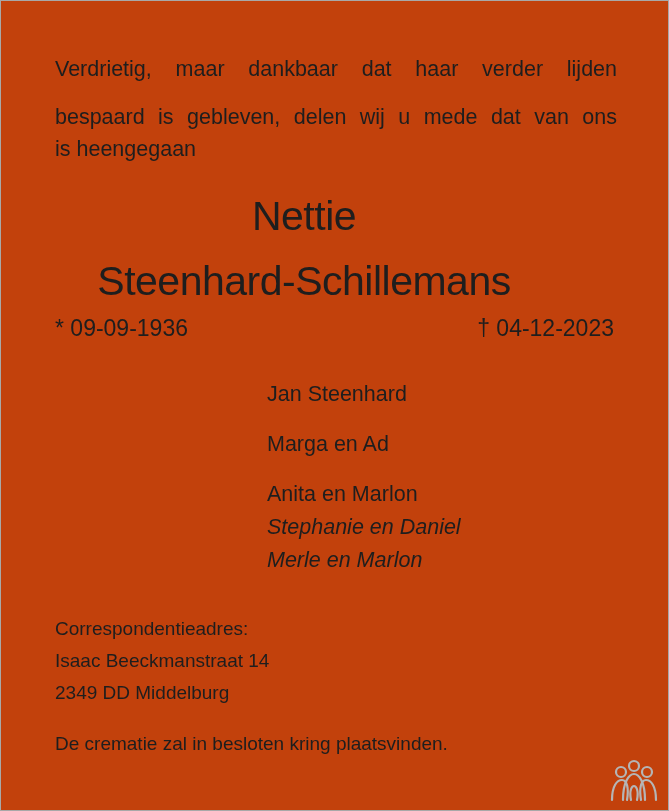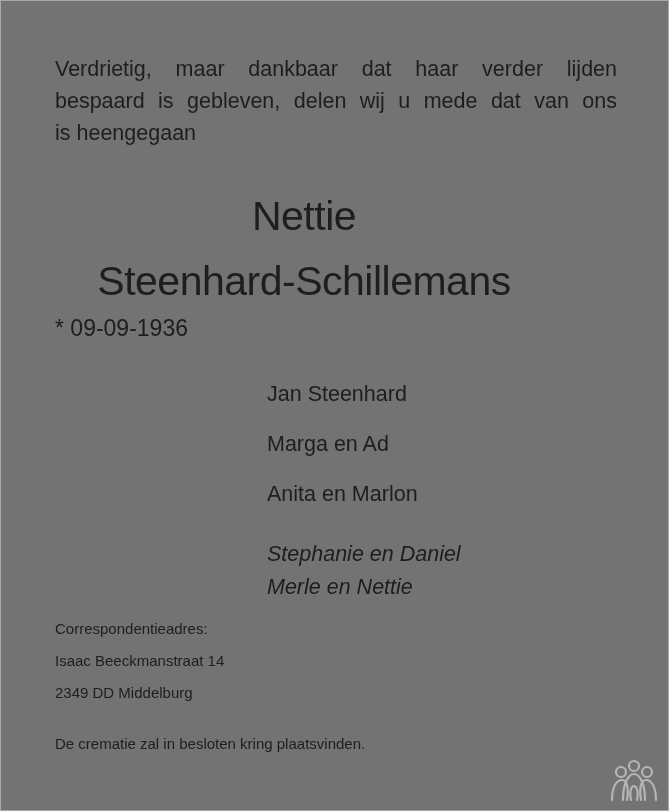--- a/index.html
+++ b/index.html
@@ -1,57 +1,58 @@
 <!DOCTYPE html>
 <html><head>
   <meta charset="utf-8">
   <style>
     html, body { margin: 0; padding: 0; background: #ffffff; }
     body { width: 669px; height: 811px; position: relative; overflow: hidden; }
     .card {
       position: absolute; left: 0; top: 0; width: 667px; height: 809px;
-      border: 1px solid #a8a8a8; background: #737373;
+      border: 1px solid #a8a8a8; background: #c2410c;
     }
     .t { position: absolute; font-family: "Liberation Sans", sans-serif; color: #1e1e1e; white-space: nowrap; }
     .intro { left: 54px; top: 52px; width: 562px; font-size: 21.5px; line-height: 32px; white-space: normal; }
     .intro .l1 { display: block; text-align: justify; text-align-last: justify; letter-spacing: 0px; }
-    .intro .l2 { display: block; text-align: justify; text-align-last: justify; }
+    .intro .l2 { display: block; text-align: justify; text-align-last: justify; margin-top: 16px; }
     .intro .l3 { display: block; }
     .name { left: 0; width: 606px; text-align: center; font-size: 41px; line-height: 50px; letter-spacing: -0.5px; }
     .name1 { top: 190px; }
     .name2 { top: 255px; }
     .date { top: 313px; font-size: 23px; line-height: 28px; }
     .birth { left: 54px; }
     .death { right: 54px; }
     .fam { left: 266px; font-size: 21.5px; line-height: 32px; }
-    .it { font-style: italic; margin-top: 27px; }
-    .addr { left: 54px; font-size: 15px; line-height: 32px; }
+    .it { font-style: italic; }
+    .addr { left: 54px; font-size: 19px; line-height: 32px; }
     .logo { position: absolute; left: 608px; top: 757px; width: 50px; height: 44px; }
   </style>
 </head>
 <body>
 
 <div class="card">
 
   <div class="t intro">
     <span class="l1">Verdrietig, maar dankbaar dat haar verder lijden</span>
     <span class="l2">bespaard is gebleven, delen wij u mede dat van ons</span>
     <span class="l3">is heengegaan</span>
   </div>
 
   <div class="t name name1">Nettie</div>
   <div class="t name name2">Steenhard-Schillemans</div>
 
   <div class="t date birth">* 09-09-1936</div>
+  <div class="t date death">† 04-12-2023</div>
 
   <div class="t fam" style="top:377px">Jan Steenhard</div>
   <div class="t fam" style="top:427px">Marga en Ad</div>
   <div class="t fam" style="top:477px">Anita en Marlon</div>
   <div class="t fam it" style="top:510px">Stephanie en Daniel</div>
-  <div class="t fam it" style="top:543px">Merle en Nettie</div>
+  <div class="t fam it" style="top:543px">Merle en Marlon</div>
 
   <div class="t addr" style="top:612px">Correspondentieadres:</div>
   <div class="t addr" style="top:644px">Isaac Beeckmanstraat 14</div>
   <div class="t addr" style="top:676px">2349 DD  Middelburg</div>
 
   <div class="t addr" style="top:727px">De crematie zal in besloten kring plaatsvinden.</div>
 
   <svg class="logo" viewBox="0 0 50 44" fill="none" stroke="#b5b5b5" stroke-width="2.2" stroke-linecap="round">
     <circle cx="25" cy="8" r="5"></circle>
     <circle cx="12" cy="14" r="5"></circle>

